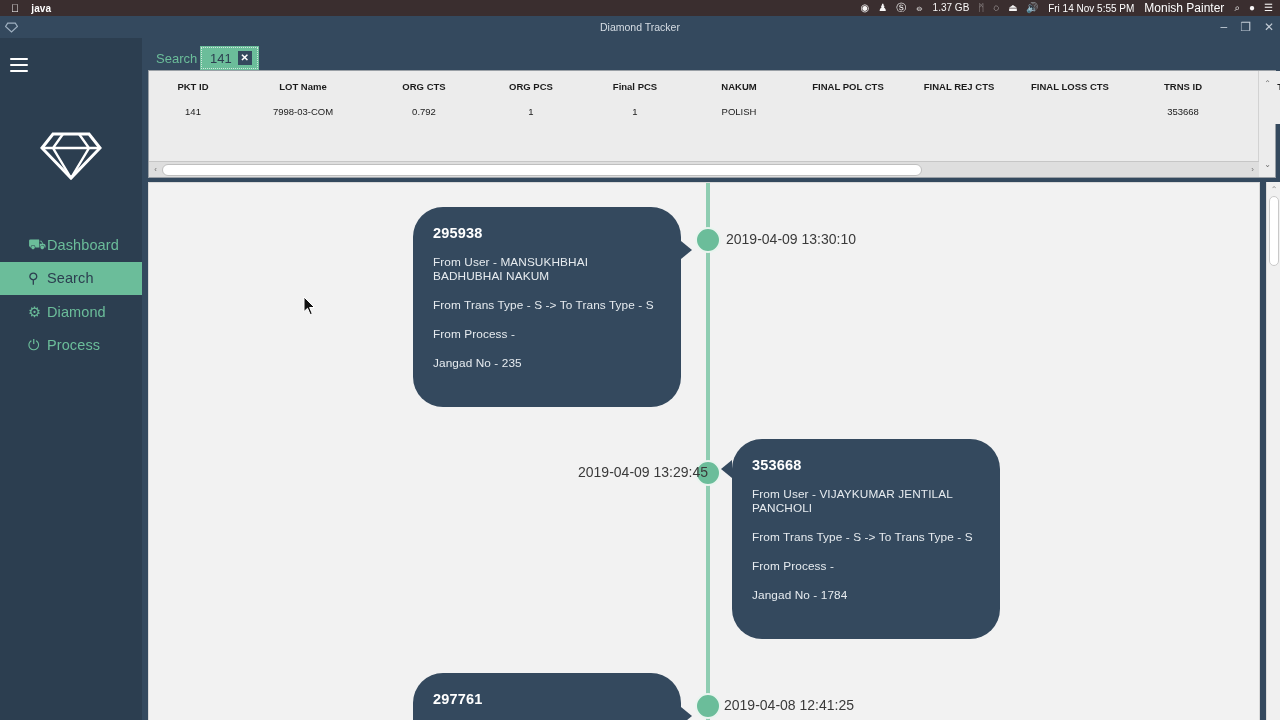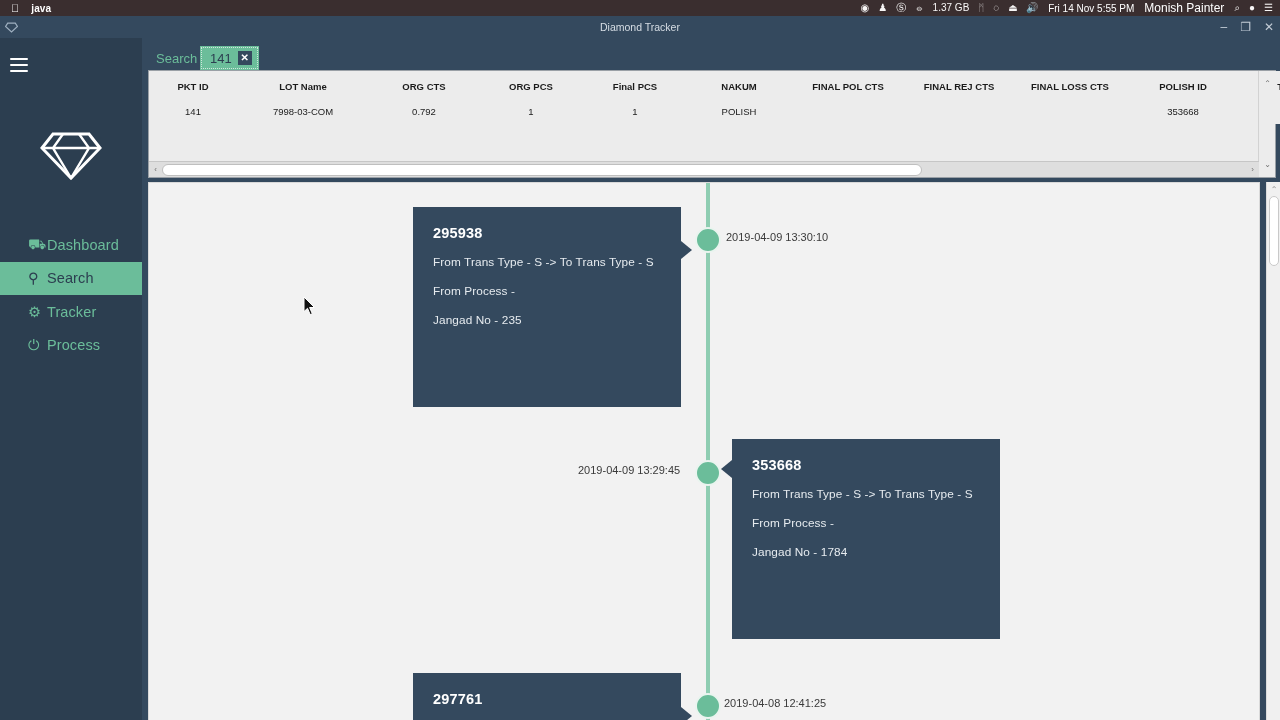--- a/index.html
+++ b/index.html
@@ -133,24 +133,24 @@
   }
   #spine {
     position: absolute; left: 557px; top: 0; width: 4px; height: 576px;
     background: #8fcdb2;
   }
   .node {
     position: absolute; width: 26px; height: 26px; border-radius: 50%;
     background: #6bbd9a; border: 2px solid #eaf4ef;
   }
   .stamp {
-    position: absolute; font-size: 11px; color: #3a3a3a; white-space: nowrap;
+    position: absolute; font-size: 14px; color: #3a3a3a; white-space: nowrap;
   }
   .card {
-    position: absolute; background: #34495e; color: #ffffff; padding: 18px 20px;
+    position: absolute; background: #34495e; color: #ffffff; padding: 18px 20px; border-radius: 30px;
   }
   .card .cid { font-size: 14.5px; font-weight: bold; margin-bottom: 14px; letter-spacing: .2px; }
   .card .cline { font-size: 11.8px; color: #e6ebef; margin-bottom: 15px; letter-spacing: .1px; }
   .card .cline:last-child { margin-bottom: 0; }
   .card .notch {
     position: absolute; width: 0; height: 0;
     border-top: 9px solid transparent; border-bottom: 9px solid transparent;
   }
   .card.left .notch { right: -11px; border-left: 11px solid #34495e; }
   .card.right .notch { left: -11px; border-right: 11px solid #34495e; }
@@ -224,21 +224,21 @@
       <div class="navitem">
         <span class="nicon">⛟</span>
         <span>Dashboard</span>
       </div>
       <div class="navitem active">
         <span class="nicon">⚲</span>
         <span>Search</span>
       </div>
       <div class="navitem">
         <span class="nicon">⚙</span>
-        <span>Tracker</span>
+        <span>Diamond</span>
       </div>
       <div class="navitem">
         <span class="nicon">⏻</span>
         <span>Process</span>
       </div>
     </div>
   </div>
 
   <div id="main">
 
@@ -271,21 +271,21 @@
           <tr>
             <th>PKT ID</th>
             <th>LOT Name</th>
             <th>ORG CTS</th>
             <th>ORG PCS</th>
             <th>Final PCS</th>
             <th>NAKUM</th>
             <th>FINAL POL CTS</th>
             <th>FINAL REJ CTS</th>
             <th>FINAL LOSS CTS</th>
-            <th>POLISH ID</th>
+            <th>TRNS ID</th>
             <th>TO TRNS TYPE</th>
           </tr>
         </thead>
         <tbody>
           <tr>
             <td>141</td>
             <td>7998-03-COM</td>
             <td>0.792</td>
             <td>1</td>
             <td>1</td>
@@ -312,30 +312,32 @@
         <span class="arr">›</span>
       </div>
     </div>
 
     <div id="canvas">
       <div id="spine"></div>
 
       <div class="card left" style="left:264px; top:24px; width:268px; height:200px;">
         <span class="notch" style="top:34px;"></span>
         <div class="cid">295938</div>
+        <div class="cline">From User - MANSUKHBHAI BADHUBHAI NAKUM</div>
         <div class="cline">From Trans Type - S -&gt; To Trans Type - S</div>
         <div class="cline">From Process -</div>
         <div class="cline">Jangad No - 235</div>
       </div>
       <div class="node" style="left:546px; top:44px;"></div>
       <div class="stamp" style="left:577px; top:48px;">2019-04-09 13:30:10</div>
 
       <div class="card right" style="left:583px; top:256px; width:268px; height:200px;">
         <span class="notch" style="top:21px;"></span>
         <div class="cid">353668</div>
+        <div class="cline">From User - VIJAYKUMAR JENTILAL PANCHOLI</div>
         <div class="cline">From Trans Type - S -&gt; To Trans Type - S</div>
         <div class="cline">From Process -</div>
         <div class="cline">Jangad No - 1784</div>
       </div>
       <div class="node" style="left:546px; top:277px;"></div>
       <div class="stamp" style="left:429px; top:281px;">2019-04-09 13:29:45</div>
 
       <div class="card left" style="left:264px; top:490px; width:268px; height:200px;">
         <span class="notch" style="top:34px;"></span>
         <div class="cid">297761</div>

